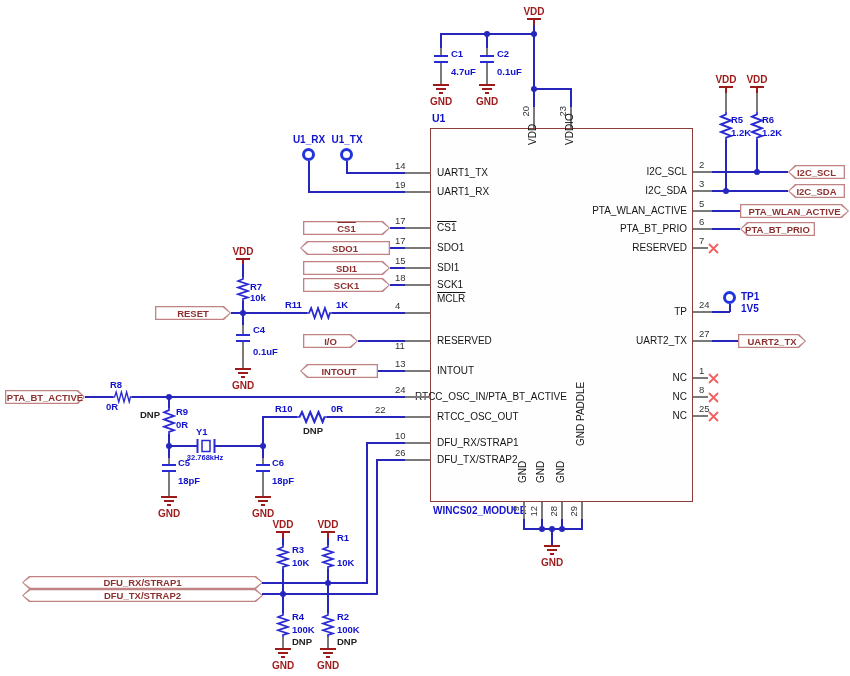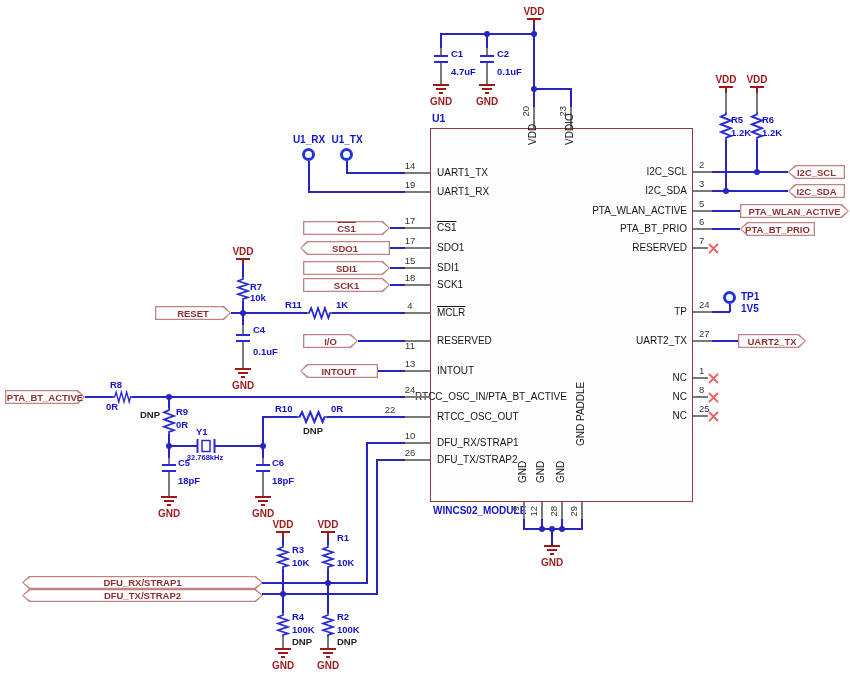--- a/index.html
+++ b/index.html
@@ -11,21 +11,21 @@
           font-family:"Liberation Sans",sans-serif}
   .wh{position:absolute;height:2px;background:var(--wire)}
   .wv{position:absolute;width:2px;background:var(--wire)}
   .sh{position:absolute;height:2px;background:var(--stub)}
   .sv{position:absolute;width:2px;background:var(--stub)}
   .dot{position:absolute;width:6px;height:6px;border-radius:50%;background:var(--wire)}
   .chip{position:absolute;border:1.6px solid var(--maroon);background:#fffefe}
   .pinname{position:absolute;font-size:10px;color:#151515;height:12px;line-height:12px;white-space:nowrap}
   .ra{text-align:right}
   .pn{position:absolute;font-size:9.5px;color:#333;width:30px;white-space:nowrap}
-  .pnl{text-align:center}
+  .pnl{text-align:left}
   .ovl{text-decoration:overline}
   .bluelbl{position:absolute;font-size:9.5px;font-weight:bold;color:var(--pblue);white-space:nowrap}
   .blklbl{position:absolute;font-size:9.5px;font-weight:bold;color:#222;white-space:nowrap}
   .ctr{text-align:center}
   .rot{writing-mode:vertical-rl;transform:rotate(180deg);white-space:nowrap}
   .plate{position:absolute;width:14px;height:2px;background:var(--sym)}
   .rsym,.xsym{position:absolute}
   .vdd{position:absolute;width:30px;margin-left:-15px;display:flex;flex-direction:column;align-items:center}
   .vdd span{font-size:10px;font-weight:bold;color:var(--pred);line-height:11px}
   .vdd .vbar{width:14px;height:2px;background:var(--pred);margin-top:1px}
@@ -101,21 +101,21 @@
   <div class="pinname rot" style="left:564px;top:133px">VDDIO</div>
   <div class="pn rot" style="left:520px;top:106px;width:auto">20</div>
   <div class="pn rot" style="left:557px;top:106px;width:auto">23</div>
 
   <div class="pinname" style="left:437px;top:167px">UART1_TX</div>
   <div class="pinname" style="left:437px;top:186px">UART1_RX</div>
   <div class="pinname ovl" style="left:437px;top:222px">CS1</div>
   <div class="pinname" style="left:437px;top:242px">SDO1</div>
   <div class="pinname" style="left:437px;top:262px">SDI1</div>
   <div class="pinname" style="left:437px;top:279px">SCK1</div>
-  <div class="pinname ovl" style="left:437px;top:307px">MCLR</div>
+  <div class="pinname ovl" style="left:437px;top:293px">MCLR</div>
   <div class="pinname" style="left:437px;top:335px">RESERVED</div>
   <div class="pinname" style="left:437px;top:365px">INTOUT</div>
   <div class="pinname" style="left:415px;top:391px">RTCC_OSC_IN/PTA_BT_ACTIVE</div>
   <div class="pinname" style="left:437px;top:411px">RTCC_OSC_OUT</div>
   <div class="pinname" style="left:437px;top:437px">DFU_RX/STRAP1</div>
   <div class="pinname" style="left:437px;top:454px">DFU_TX/STRAP2</div>
 
   <div class="pn pnl" style="left:395px;top:160px">14</div>
   <div class="pn pnl" style="left:395px;top:179px">19</div>
   <div class="pn pnl" style="left:395px;top:215px">17</div>

